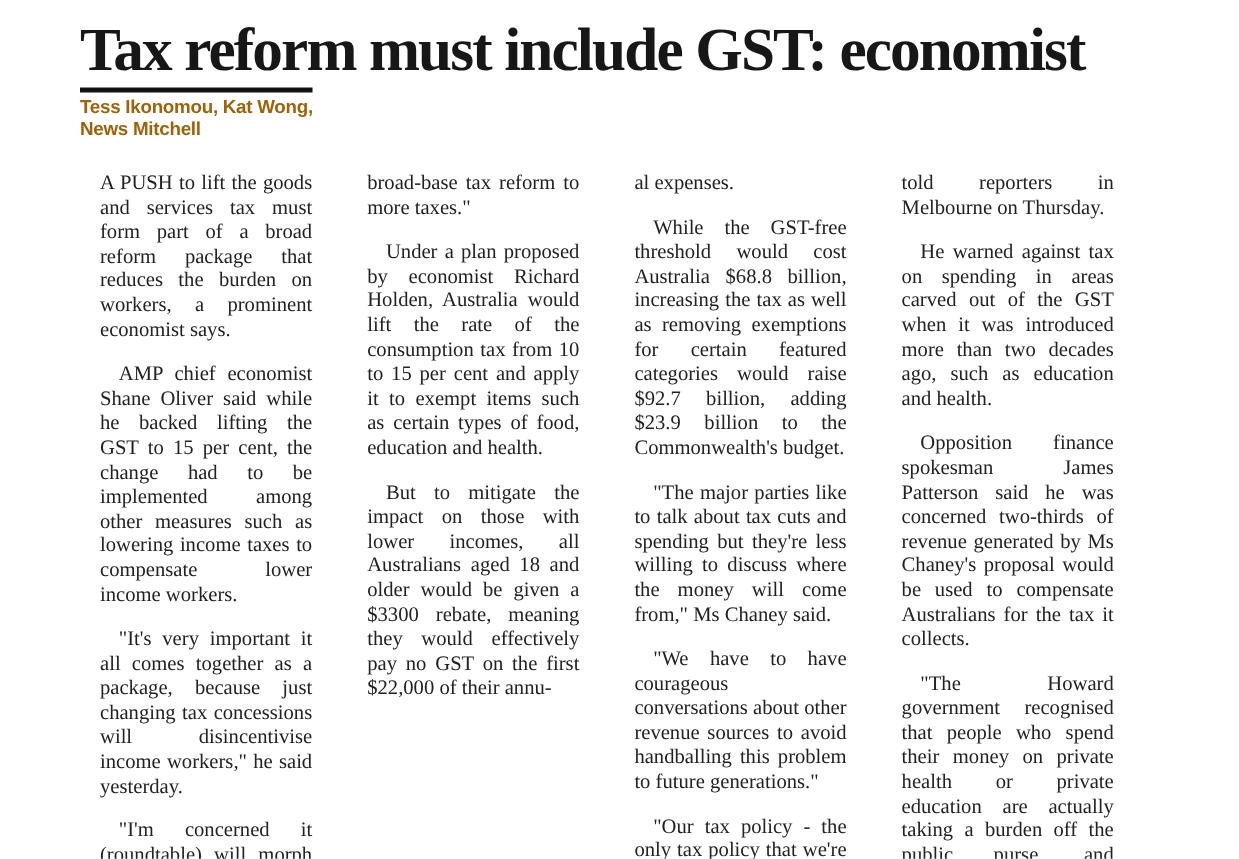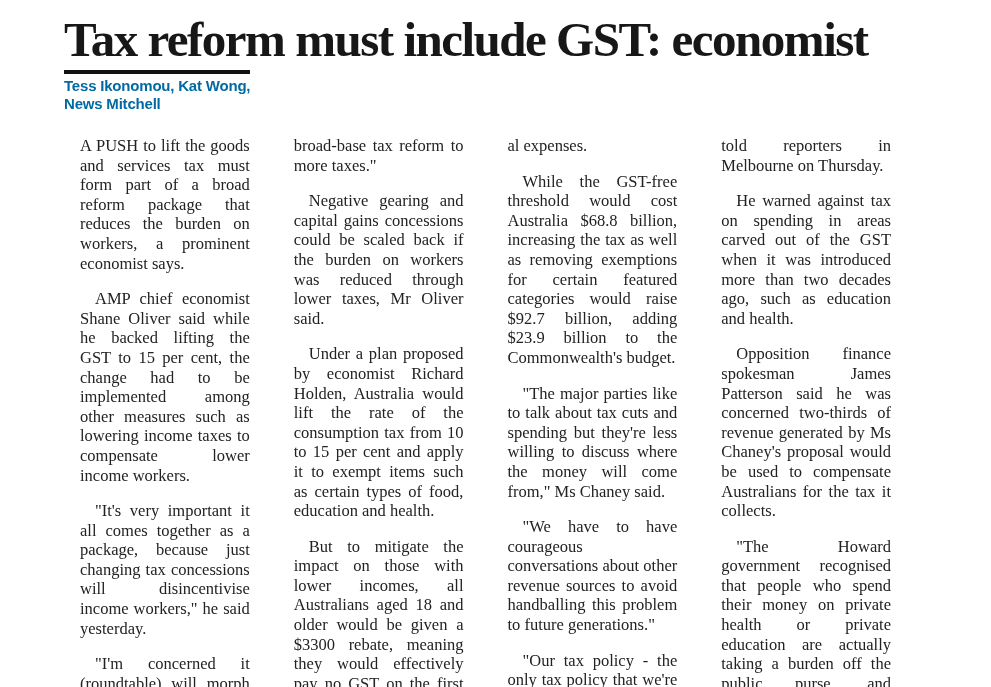--- a/index.html
+++ b/index.html
@@ -33,21 +33,21 @@
     height: 4px;
     background: #121212;
     margin-top: 5px;
   }
   .byline {
     margin-top: 3px;
     font-family: "Liberation Sans", sans-serif;
     font-weight: 700;
     font-size: 15px;
     line-height: 18px;
-    color: #0369a1;
+    color: #a16207;
     letter-spacing: -0.2px;
   }
   .columns {
     display: flex;
     gap: 12px;
     width: 843px;
     height: 586px;
     margin-top: 7px;
     overflow: hidden;
   }
@@ -82,21 +82,20 @@
 
   <div class="columns" id="columns">
       <div class="col" style="color: rgb(34, 34, 34);">
         <p class="para">A PUSH to lift the goods and services tax must form part of a broad reform package that reduces the burden on workers, a prominent economist says.</p>
         <p class="para indent">AMP chief economist Shane Oliver said while he backed lifting the GST to 15 per cent, the change had to be implemented among other measures such as lowering income taxes to compensate lower income workers.</p>
         <p class="para indent">"It's very important it all comes together as a package, because just changing tax concessions will disincentivise income workers," he said yesterday.</p>
         <p class="para indent">"I'm concerned it (roundtable) will morph from</p>
       </div>
       <div class="col" style="color: rgb(34, 34, 34);">
         <p class="para">broad-base tax reform to more taxes."</p>
-        <p class="para indent">Negative gearing and capital gains concessions could be scaled back if the burden on workers was reduced through lower taxes, Mr Oliver said.</p>
         <p class="para indent">Under a plan proposed by economist Richard Holden, Australia would lift the rate of the consumption tax from 10 to 15 per cent and apply it to exempt items such as certain types of food, education and health.</p>
         <p class="para indent">But to mitigate the impact on those with lower incomes, all Australians aged 18 and older would be given a $3300 rebate, meaning they would effectively pay no GST on the first $22,000 of their annu-</p>
       </div>
       <div class="col" style="color: rgb(34, 34, 34);">
         <p class="para">al expenses.</p>
         <p class="para indent">While the GST-free threshold would cost Australia $68.8 billion, increasing the tax as well as removing exemptions for certain featured categories would raise $92.7 billion, adding $23.9 billion to the Commonwealth's budget.</p>
         <p class="para indent">"The major parties like to talk about tax cuts and spending but they're less willing to discuss where the money will come from," Ms Chaney said.</p>
         <p class="para indent">"We have to have courageous conversations about other revenue sources to avoid handballing this problem to future generations."</p>
         <p class="para indent">"Our tax policy - the only tax policy that we're implementing - is the one that we took to the election ... which is reducing income taxes," he</p>
       </div>

